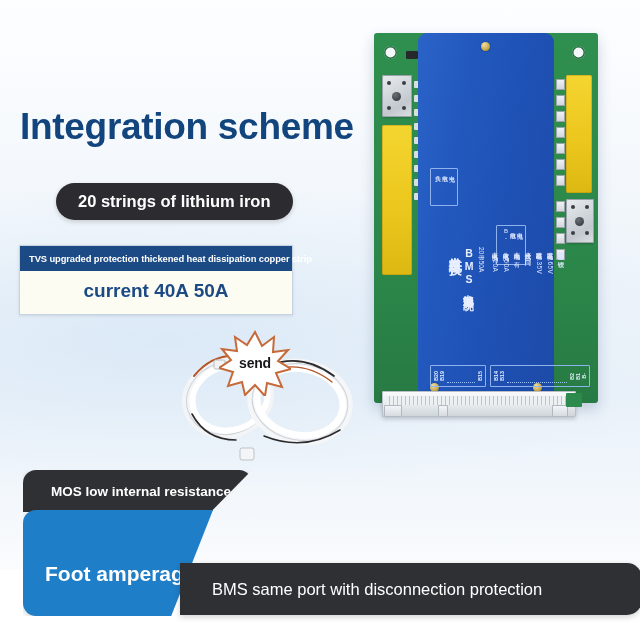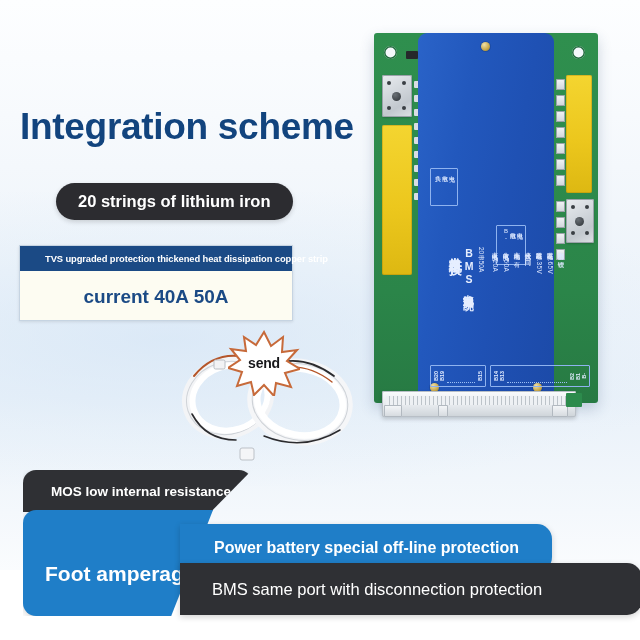--- a/index.html
+++ b/index.html
@@ -82,41 +82,41 @@
     width: 272px;
     border: 1px solid #c6d4e2;
     background: #fdfcf2;
     box-shadow: 0 1px 3px rgba(0,0,0,.10);
   }
   .tvs-head {
     background: #1b4a85;
     color: #ffffff;
     font-size: 9.4px;
     font-weight: bold;
-    padding: 7px 6px 7px 25px;
+    padding: 7px 6px 7px 9px;
     white-space: nowrap;
     letter-spacing: -0.1px;
   }
   .tvs-body {
     background: #fdfcf2;
     color: #1b4a85;
     font-size: 19px;
     font-weight: bold;
     text-align: center;
-    padding: 15px 0 12px;
+    padding: 9px 0 12px;
     white-space: nowrap;
   }
 
   
   .wires { position: absolute; left: 180px; top: 318px; width: 190px; height: 145px; }
   .wires svg { display: block; }
 
   .send-burst {
     position: absolute;
-    left: 228px;
+    left: 219px;
     top: 330px;
     width: 72px;
     height: 66px;
     text-align: center;
   }
   .send-label {
     position: absolute;
     left: 0; top: 0;
     width: 72px; height: 66px;
     display: flex;
@@ -552,16 +552,15 @@
       <div class="conn-teeth"></div>
       <div class="conn-tab" style="left:2px; top:14px; width:18px; height:12px;"></div>
       <div class="conn-tab" style="left:56px; top:14px; width:10px; height:12px;"></div>
       <div class="conn-tab" style="left:170px; top:14px; width:16px; height:12px;"></div>
       <div class="conn-green"></div>
     </div>
   </div>
 
   <div class="banner b-mos">MOS low internal resistance</div>
   <div class="banner b-foot">Foot amperage</div>
-  <div class="banner b-power">Power battery special off-line protection</div>
   <div class="banner b-bms">BMS same port with disconnection protection</div>
 
 </div>
 
 </body></html>

